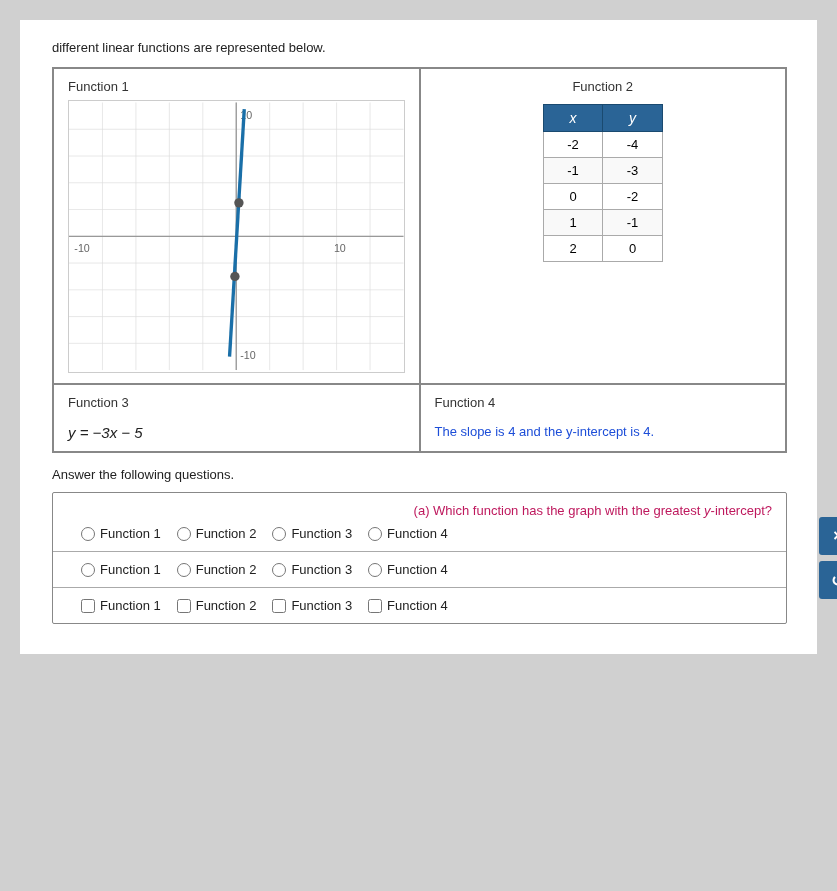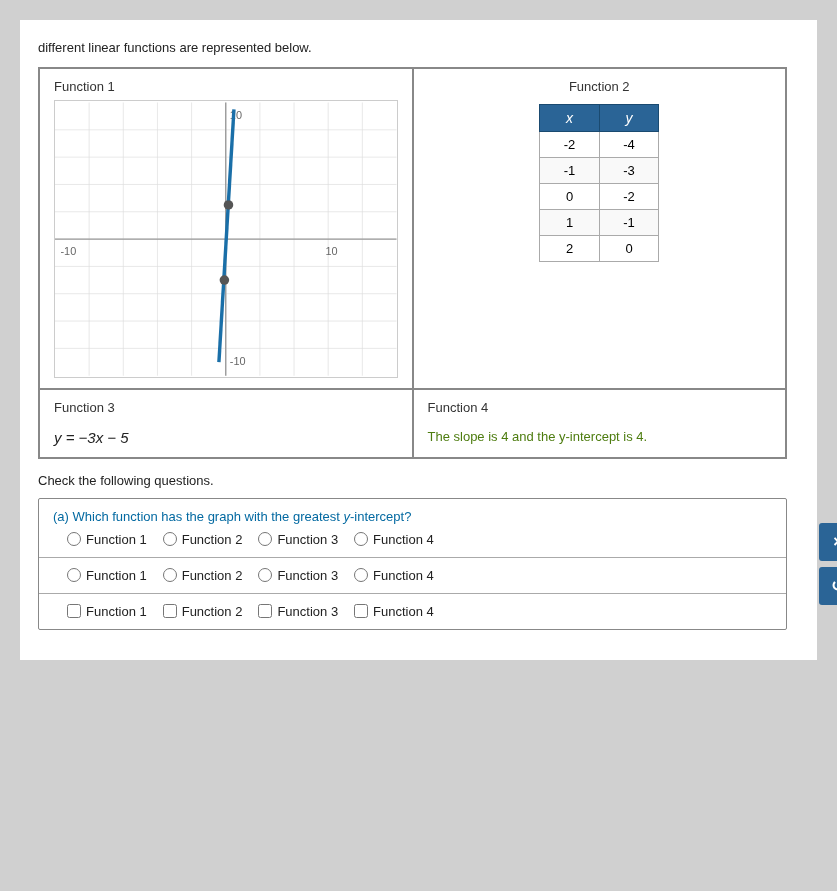--- a/index.html
+++ b/index.html
@@ -7,21 +7,21 @@
       background: #d0d0d0;
       font-family: Arial, sans-serif;
       font-size: 14px;
       padding: 20px;
       min-height: 891px;
       width: 837px;
     }
 
     .page-container {
       background: #fff;
-      padding: 20px 30px 30px 18px;
+      padding: 20px 30px 30px 32px;
       margin: 0 auto;
     }
 
     .intro-text {
       font-size: 13px;
       color: #222;
       margin-bottom: 12px;
     }
 
     
@@ -111,21 +111,21 @@
     }
 
     
     .description-cell {
       display: flex;
       flex-direction: column;
     }
 
     .description-text {
       font-size: 13px;
-      color: #4d7c0f;
+      color: #1d4ed8;
       margin-top: 6px;
       line-height: 1.5;
     }
 
     
     .answer-label {
       font-size: 13px;
       color: #222;
       margin-bottom: 10px;
     }
@@ -141,22 +141,23 @@
       border-bottom: 1px solid #aaa;
       padding: 10px 14px;
     }
 
     .question-block:last-child {
       border-bottom: none;
     }
 
     .question-text {
       font-size: 13px;
-      color: #0369a1;
+      color: #be185d;
       margin-bottom: 8px;
+      text-align: right;
     }
 
     .radio-group {
       display: flex;
       gap: 16px;
       align-items: center;
       flex-wrap: wrap;
       padding-left: 14px;
     }
 
@@ -307,21 +308,21 @@
       <div class="formula-text">y = −3x − 5</div>
     </div>
 
     <div class="function-cell description-cell">
       <div class="function-title">Function 4</div>
       <div class="description-text">The slope is 4 and the y-intercept is 4.</div>
     </div>
 
   </div>
 
-  <div class="answer-label">Check the following questions.</div>
+  <div class="answer-label">Answer the following questions.</div>
 
   <div style="position: relative; display: inline-block; width: 100%;">
     <div class="questions-container">
 
       <div class="question-block">
         <div class="question-text">(a) Which function has the graph with the greatest <i>y</i>-intercept?</div>
         <div class="radio-group">
           <label class="radio-label">
             <input type="radio" name="qa" style=""> Function 1
           </label>

